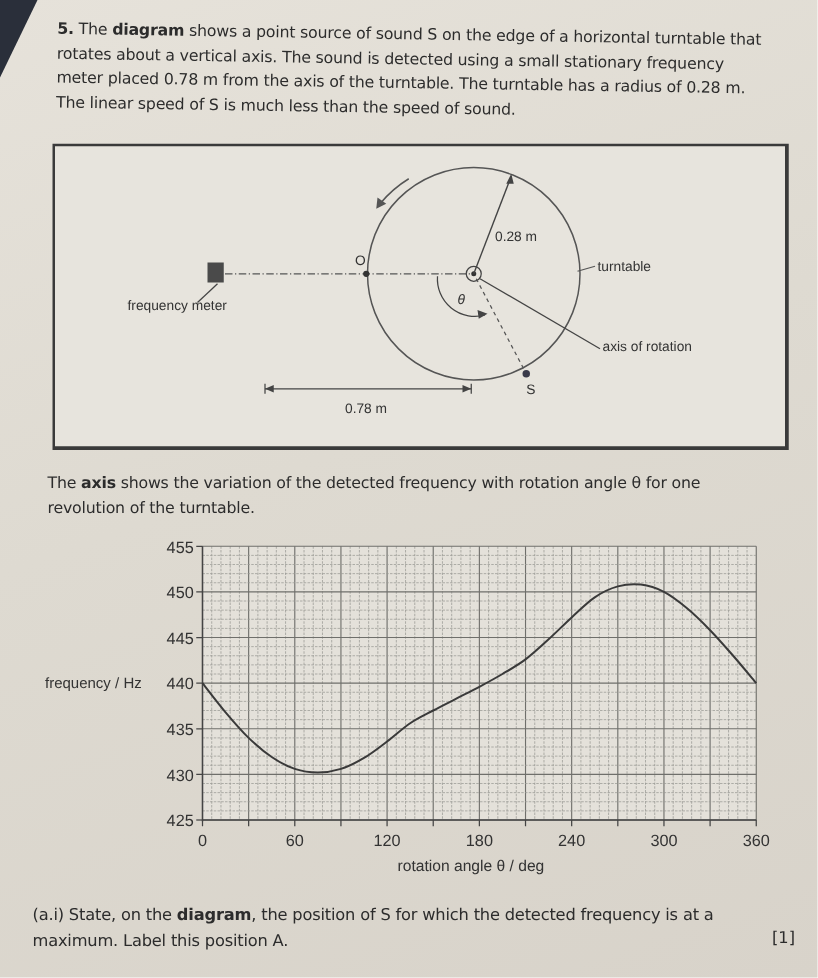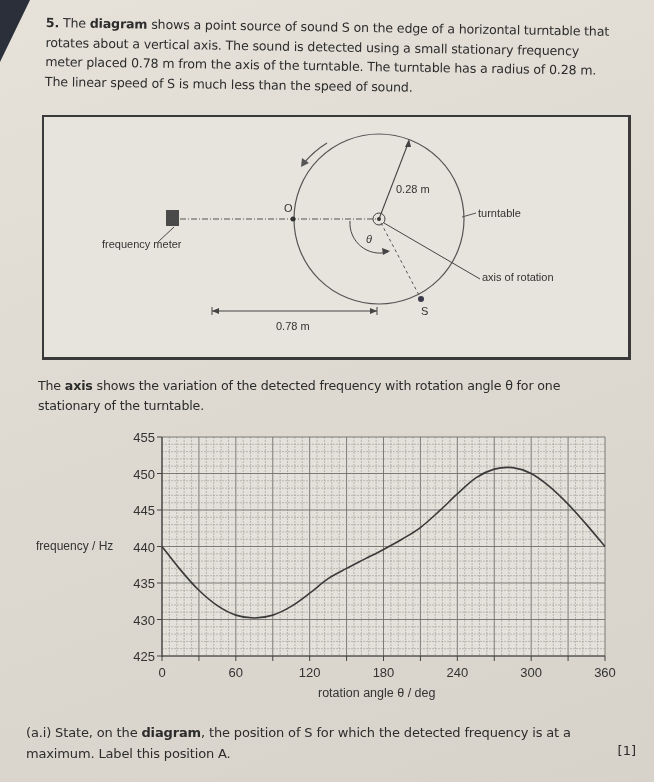--- a/index.html
+++ b/index.html
@@ -81,21 +81,21 @@
     <line x1="168" y1="194" x2="333" y2="194" stroke="#444" stroke-width="1"></line>
     <line x1="168" y1="190" x2="168" y2="198" stroke="#444" stroke-width="1"></line>
     <line x1="333" y1="190" x2="333" y2="198" stroke="#444" stroke-width="1"></line>
     <polygon points="168,194 175,191 175,197" fill="#444"></polygon>
     <polygon points="333,194 326,191 326,197" fill="#444"></polygon>
     <text x="232" y="213" font-size="11" fill="#333">0.78 m</text>
   </svg>
 </div>
 
 <div id="graph-intro" class="para">
-  <span>The </span><b>axis</b><span> shows the variation of the detected frequency with rotation angle θ for one stationary of the turntable.</span>
+  <span>The </span><b>axis</b><span> shows the variation of the detected frequency with rotation angle θ for one revolution of the turntable.</span>
 </div>
 
 <svg id="chart" width="654" height="300" style="position:absolute;left:0;top:420px;">
   <defs>
     <pattern id="minor" width="7.383" height="7.3" patternUnits="userSpaceOnUse" x="162" y="17">
       <path d="M7.383 0 V7.3 M0 7.3 H7.383" stroke="#8a8a86" stroke-width="0.6" stroke-dasharray="1.5,1" fill="none"></path>
     </pattern>
   </defs>
   <g id="chart-grid">
       <rect x="162" y="17" width="443" height="219" fill="#e4e1da"></rect>

